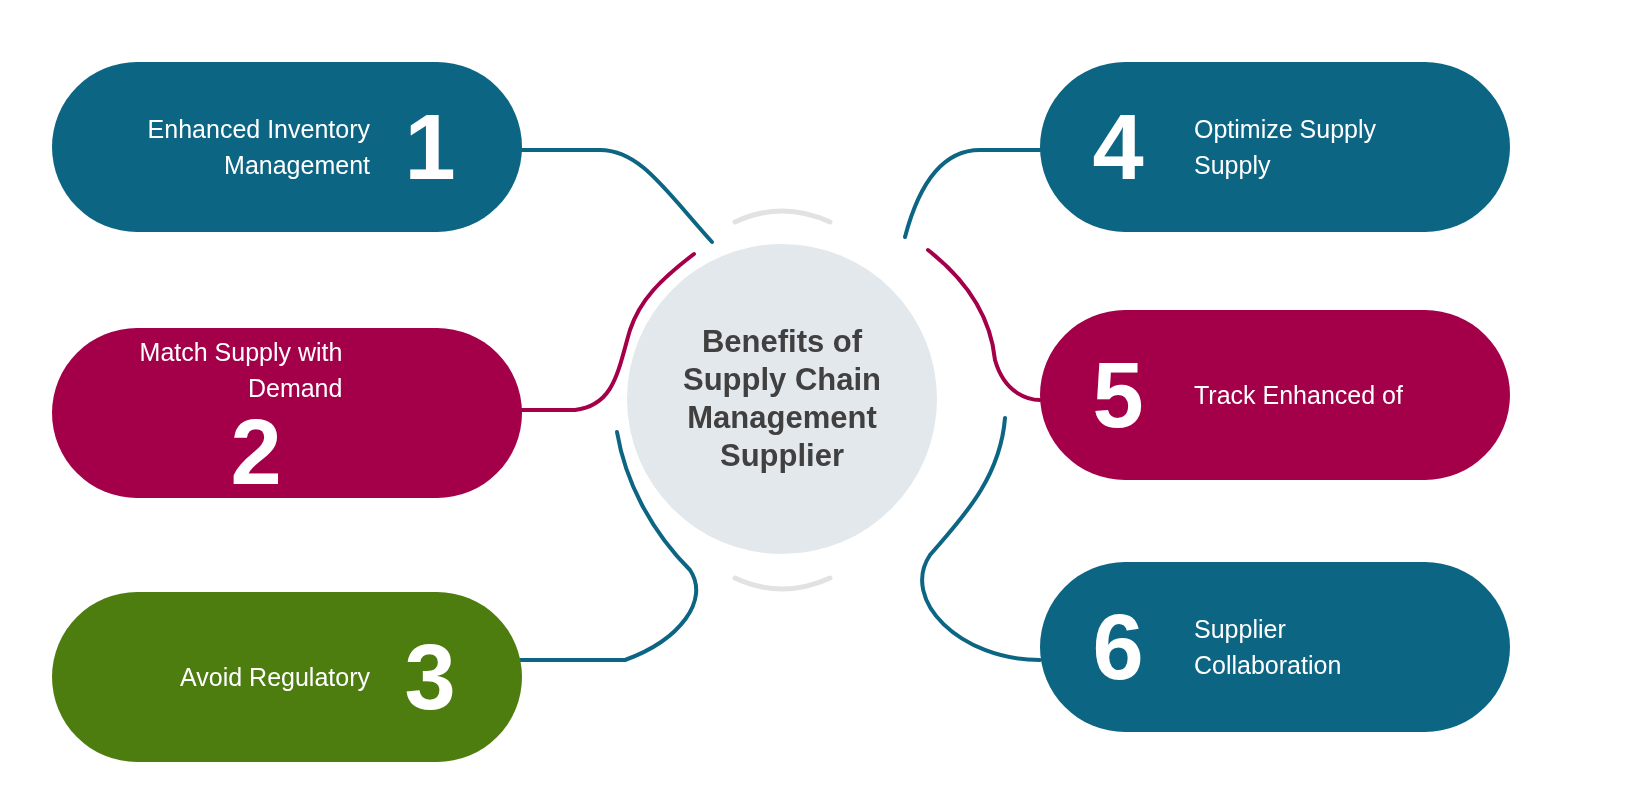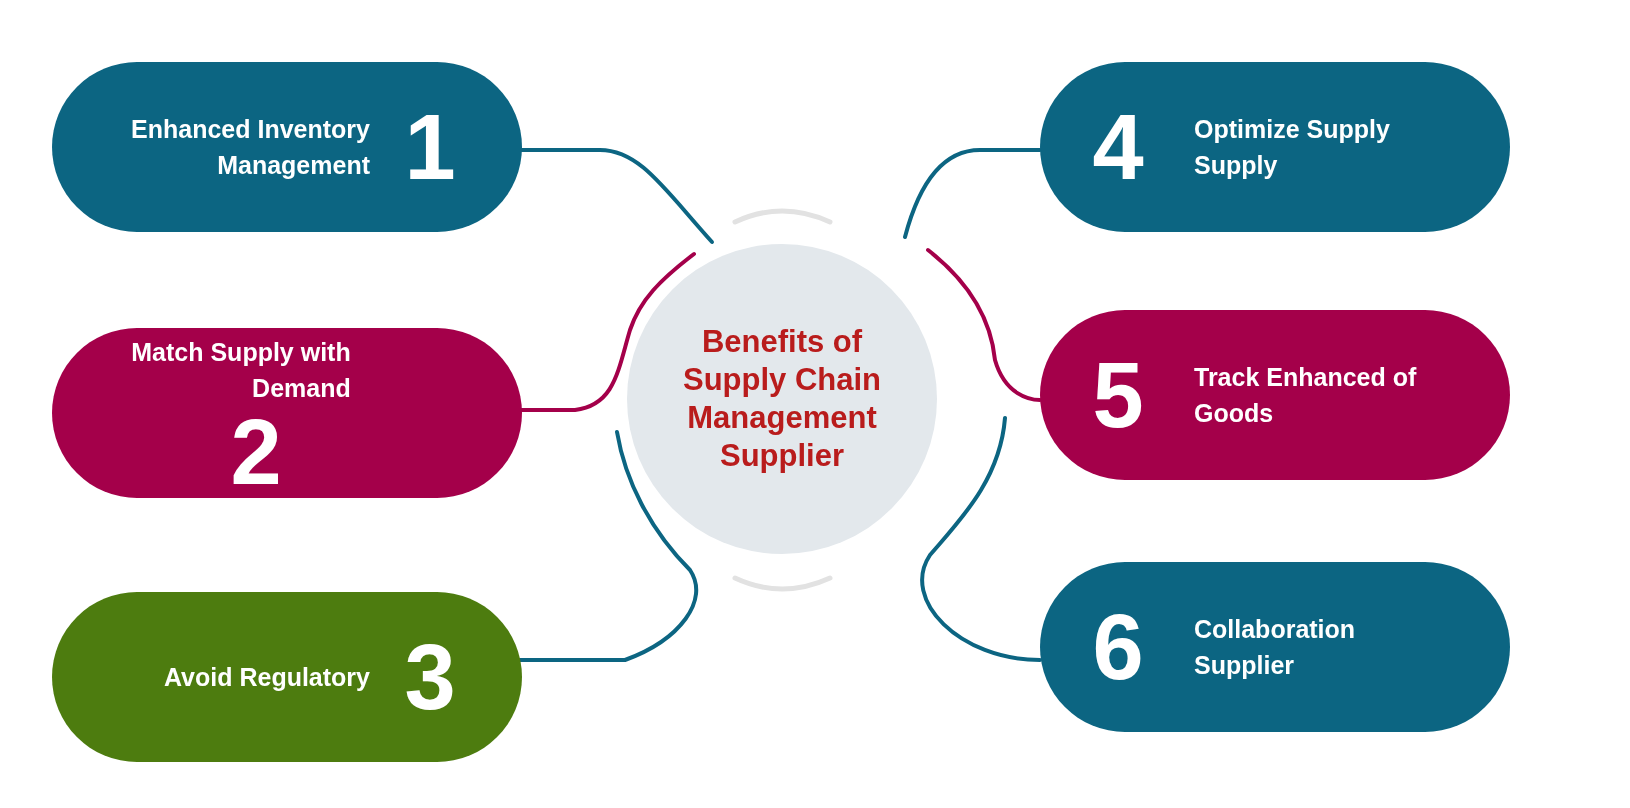--- a/index.html
+++ b/index.html
@@ -1,26 +1,26 @@
 <!DOCTYPE html>
 <html><head>
 <meta charset="utf-8">
 <style>
   html,body{margin:0;padding:0;background:#ffffff;}
   body{width:1630px;height:808px;position:relative;overflow:hidden;font-family:"Liberation Sans","DejaVu Sans",sans-serif;}
   svg.connectors{position:absolute;left:0;top:0;width:1630px;height:808px;}
   .pill{position:absolute;width:470px;height:170px;border-radius:85px;display:flex;align-items:center;color:#fff;box-sizing:border-box;}
   .pill.left{justify-content:flex-end;padding-right:62px;}
   .pill.right{justify-content:flex-start;padding-left:48px;}
-  .pill .label{font-weight:bold;font-size:25px;line-height:36px;}
+  .pill .label{font-weight:normal;font-size:25px;line-height:36px;}
   .pill.left .label{text-align:right;margin-right:30px;}
   .pill.right .label{text-align:left;margin-left:46px;}
   .pill .num{font-weight:bold;font-size:92px;line-height:92px;width:60px;text-align:center;}
   .center{position:absolute;left:627px;top:244px;width:310px;height:310px;border-radius:50%;display:flex;align-items:center;justify-content:center;text-align:center;}
-  .center .title{font-weight:bold;font-size:31px;line-height:38px;color:#b91c1c;}
+  .center .title{font-weight:bold;font-size:31px;line-height:38px;color:#404040;}
 </style>
 </head>
 <body>
 
 <svg class="connectors" viewBox="0 0 1630 808">
 
   <path d="M 735 222 Q 782 200 830 222" fill="none" stroke="#E2E2E2" stroke-width="5" stroke-linecap="round"></path>
   <path d="M 735 578 Q 782 600 830 578" fill="none" stroke="#E2E2E2" stroke-width="5" stroke-linecap="round"></path>
 
   <path d="M 520 150 L 600 150 C 640 150 665 190 712 242" fill="none" stroke="#0C6582" stroke-width="4" stroke-linecap="round"></path>
@@ -69,23 +69,22 @@
   <div class="label">
     <div>Optimize Supply</div>
     <div>Supply</div>
   </div>
 </div>
 
 <div class="pill right" style="left:1040px;top:310px;background:#A4004A;">
   <div class="num">5</div>
   <div class="label">
     <div>Track Enhanced of</div>
-    <div>Goods</div>
   </div>
 </div>
 
 <div class="pill right" style="left:1040px;top:562px;background:#0C6582;">
   <div class="num">6</div>
   <div class="label">
+    <div>Supplier</div>
     <div>Collaboration</div>
-    <div>Supplier</div>
   </div>
 </div>
 
 </body></html>

